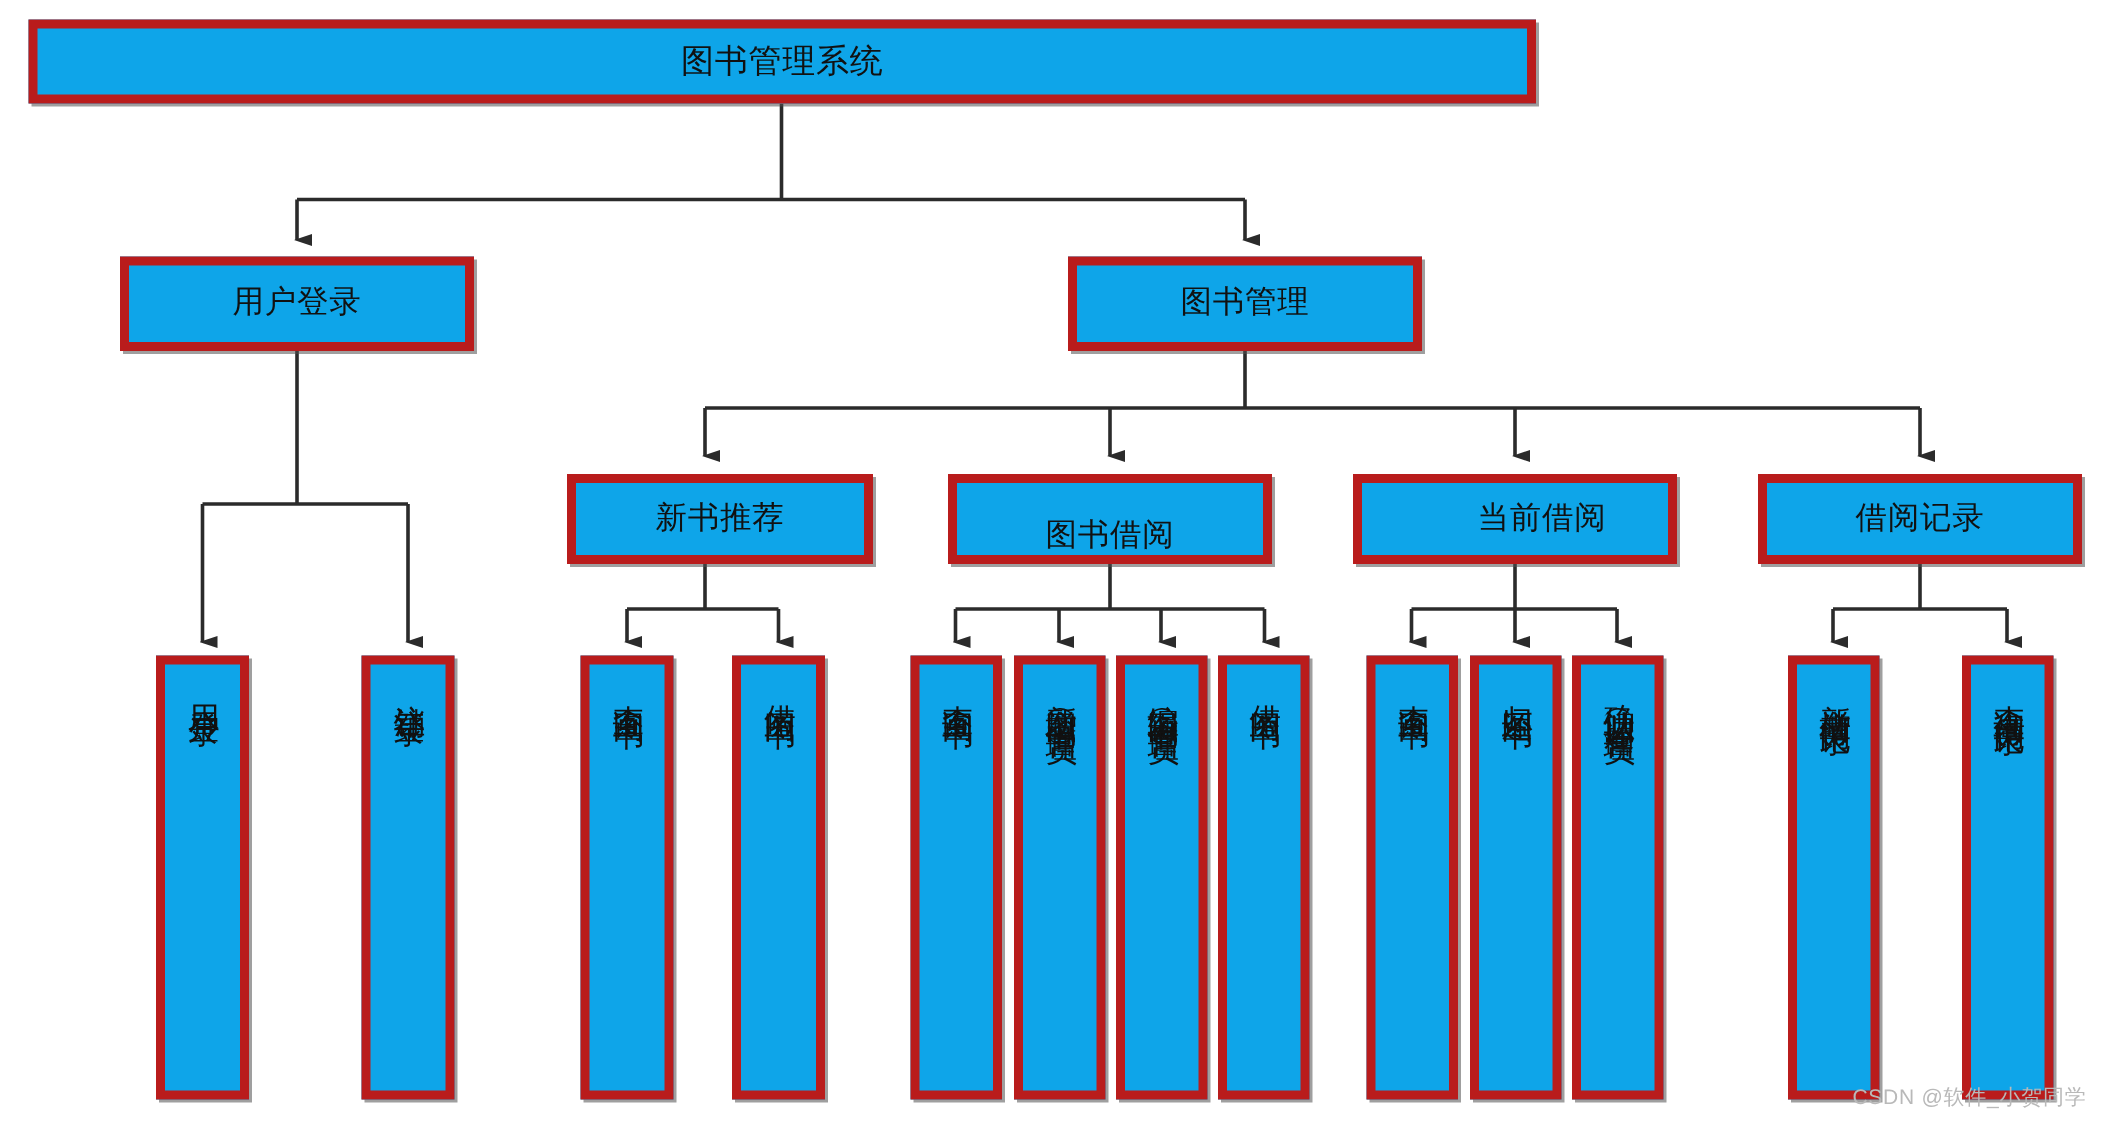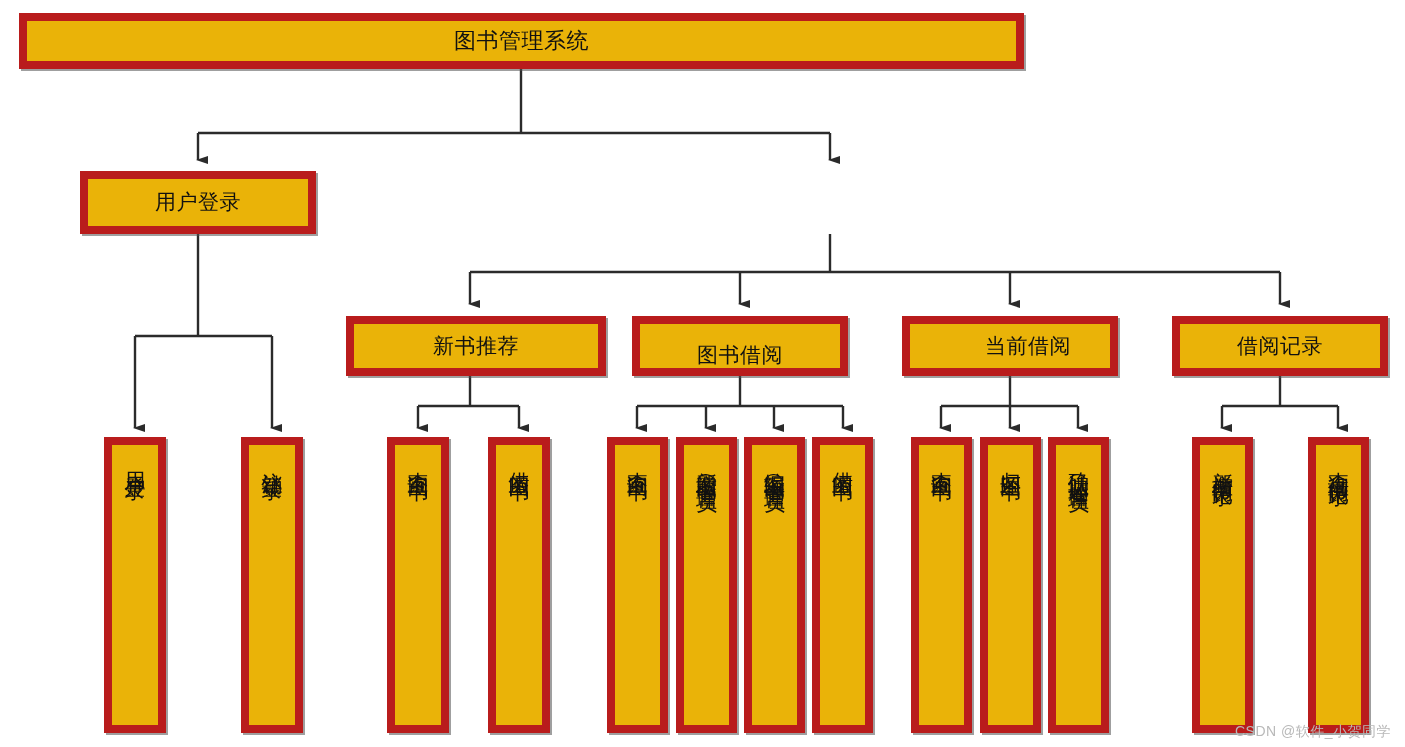--- a/index.html
+++ b/index.html
@@ -18,22 +18,22 @@
   #diagram-svg {
     position: absolute;
     left: 0;
     top: 0;
     width: 1405px;
     height: 747px;
   }
   .node-box {
     position: absolute;
     box-sizing: border-box;
-    background: #eab308;
-    border: 8px solid #b91c1c;
+    background: #0ea5e9;
+    border: 6px solid #b91c1c;
     box-shadow: 2px 2px 0 rgba(80,80,80,0.55);
     display: flex;
     align-items: center;
     justify-content: center;
   }
   .node-label {
     color: #111111;
     font-size: 21px;
     line-height: 1.25;
     letter-spacing: 0.5px;
@@ -122,22 +122,25 @@
   </svg>
 
   <div class="node-box" style="left:19px; top:13px; width:1005px; height:56px;">
     <span class="node-label root-label">图书管理系统</span>
   </div>
 
   <div class="node-box" style="left:80px; top:171px; width:236px; height:63px;">
     <span class="node-label">用户登录</span>
   </div>
 
-
-  <div class="node-box" style="left:346px; top:316px; width:260px; height:60px;">
+  <div class="node-box" style="left:712px; top:171px; width:236px; height:63px;">
+    <span class="node-label">图书管理</span>
+  </div>
+
+  <div class="node-box" style="left:378px; top:316px; width:204px; height:60px;">
     <span class="node-label">新书推荐</span>
   </div>
 
   <div class="node-box" style="left:632px; top:316px; width:216px; height:60px;align-items:flex-end;">
     <span class="node-label">图书借阅</span>
   </div>
 
   <div class="node-box" style="left:902px; top:316px; width:216px; height:60px;padding-left:36px;">
     <span class="node-label">当前借阅</span>
   </div>

